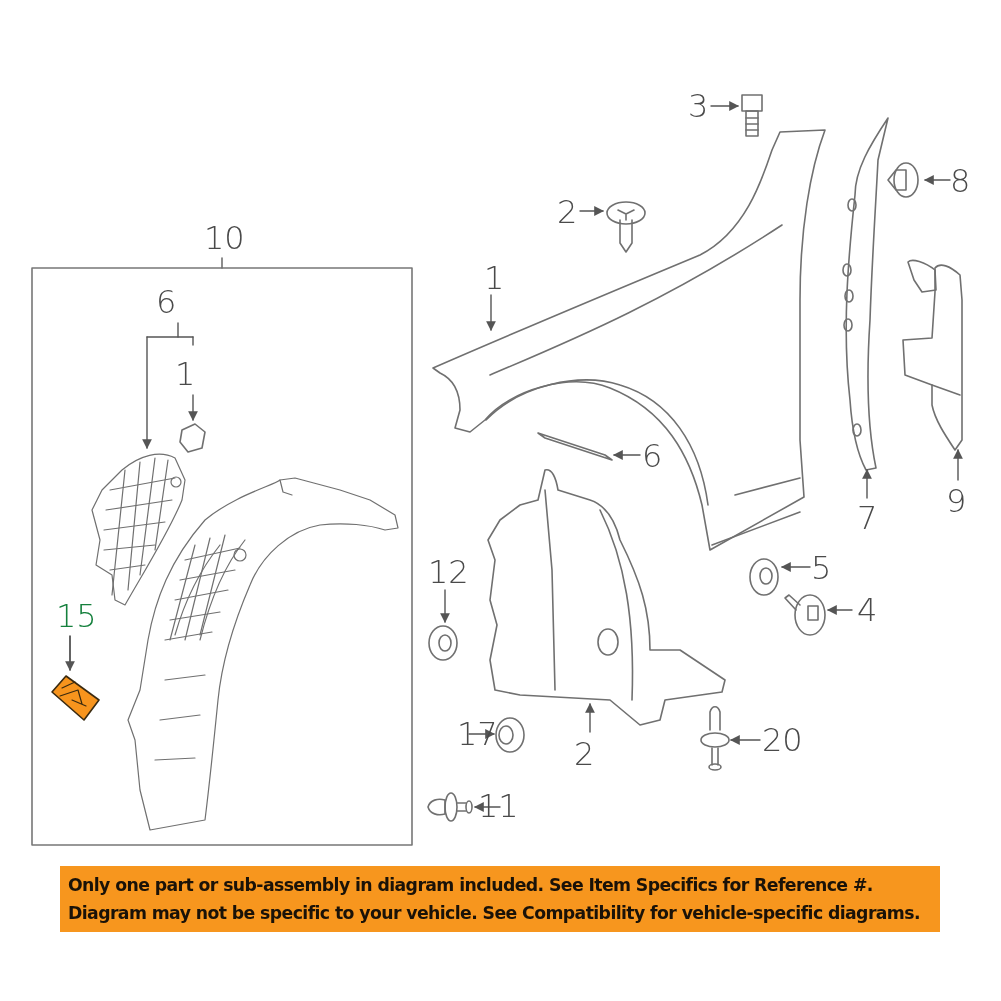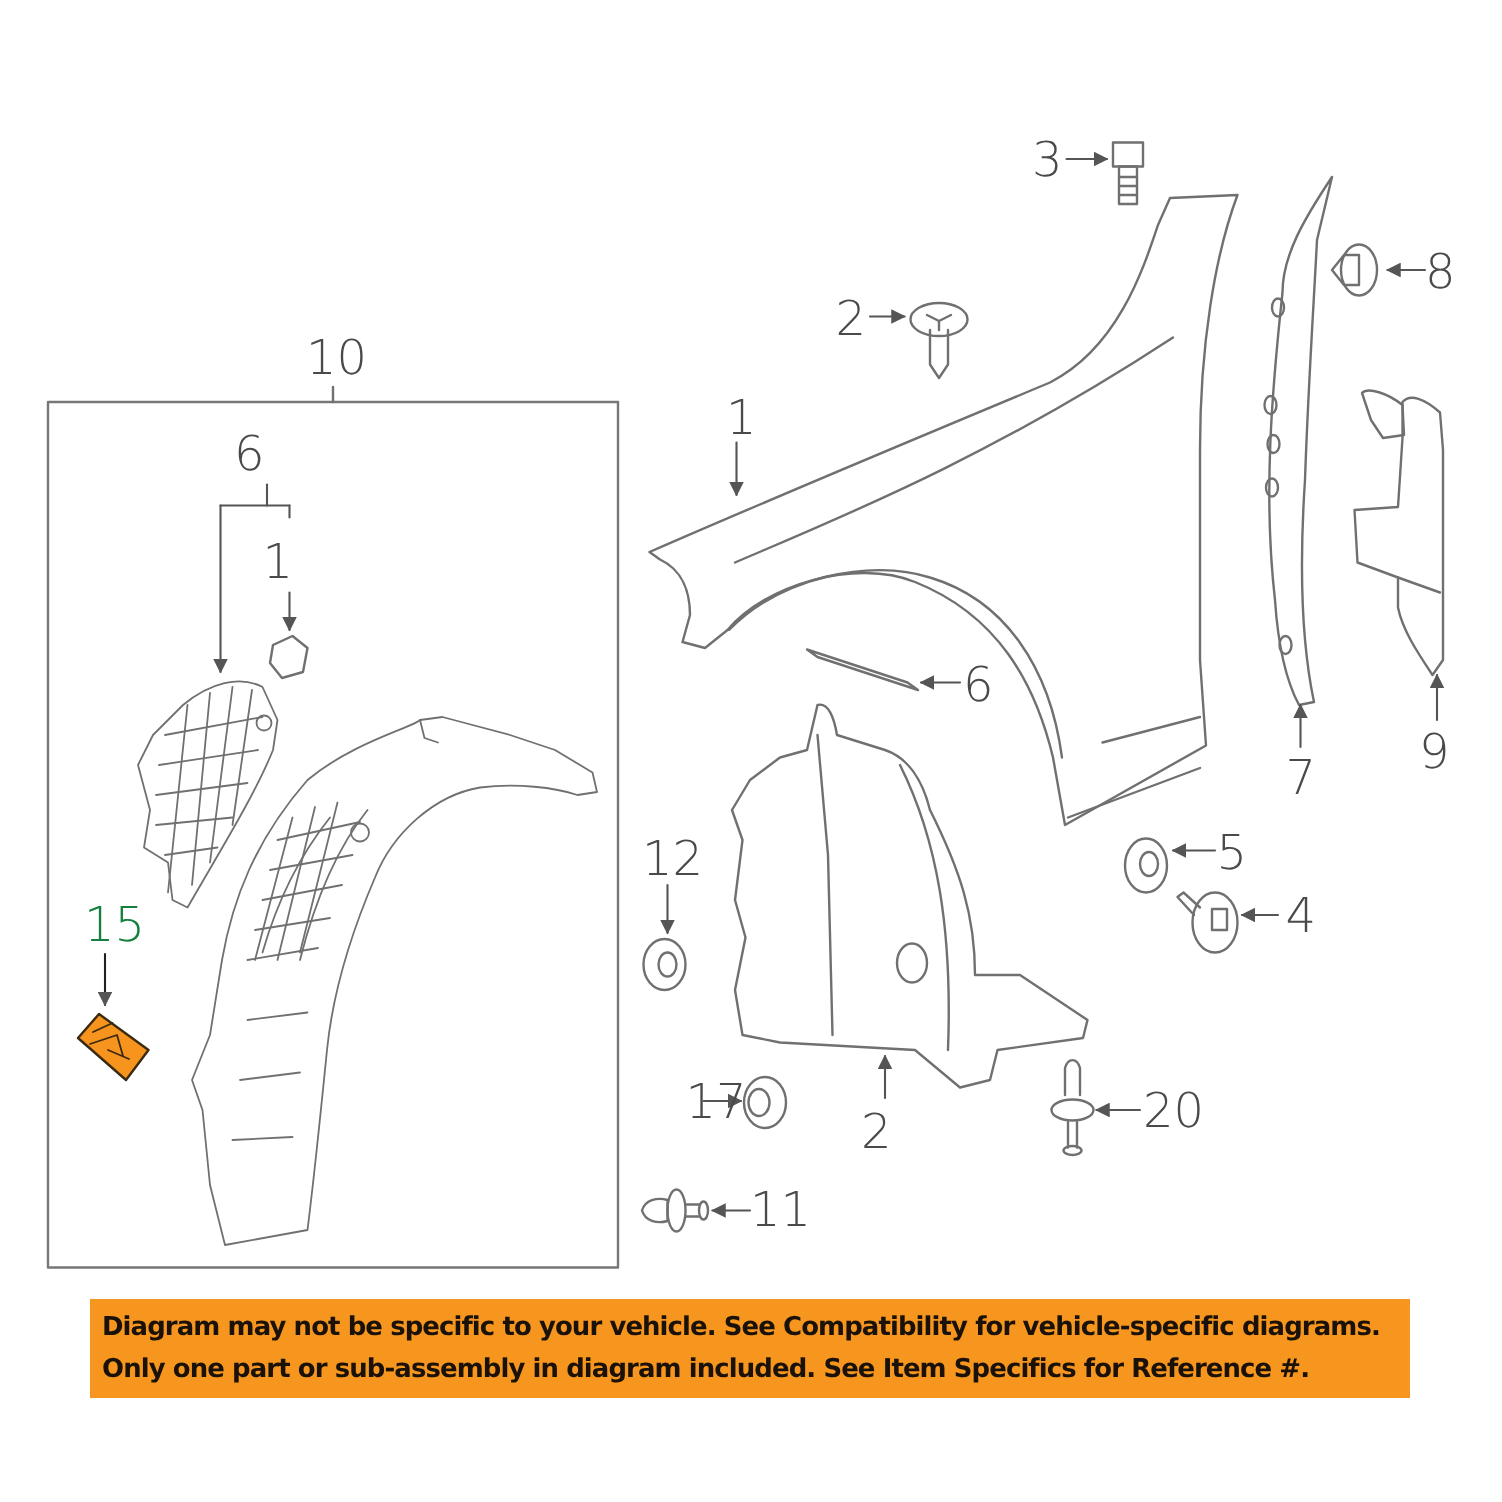--- a/index.html
+++ b/index.html
@@ -185,25 +185,25 @@
 <div class="callout" style="left:484px;top:262px;">1</div>
 <div class="callout" style="left:557px;top:196px;">2</div>
 <div class="callout" style="left:688px;top:90px;">3</div>
 <div class="callout" style="left:857px;top:594px;">4</div>
 <div class="callout" style="left:811px;top:552px;">5</div>
 <div class="callout" style="left:642px;top:440px;">6</div>
 <div class="callout" style="left:857px;top:502px;">7</div>
 <div class="callout" style="left:950px;top:165px;">8</div>
 <div class="callout" style="left:946px;top:485px;">9</div>
 <div class="callout" style="left:204px;top:222px;">10</div>
-<div class="callout" style="left:500px;top:790px;">11</div>
+<div class="callout" style="left:478px;top:790px;">11</div>
 <div class="callout" style="left:428px;top:556px;">12</div>
 <div class="callout" style="left:156px;top:286px;">6</div>
 <div class="callout" style="left:175px;top:358px;">1</div>
 <div class="callout" style="left:56px;top:600px;color:#15803d;">15</div>
 <div class="callout" style="left:574px;top:738px;">2</div>
 <div class="callout" style="left:430px;top:718px;margin-left:27px;">17</div>
 <div class="callout" style="left:762px;top:724px;">20</div>
 
 <div class="banner">
+  <div class="banner-line">Only one part or sub-assembly in diagram included. See Item Specifics for Reference #.</div>
   <div class="banner-line">Diagram may not be specific to your vehicle. See Compatibility for vehicle-specific diagrams.</div>
-  <div class="banner-line">Only one part or sub-assembly in diagram included. See Item Specifics for Reference #.</div>
 </div>
 
 </body></html>

